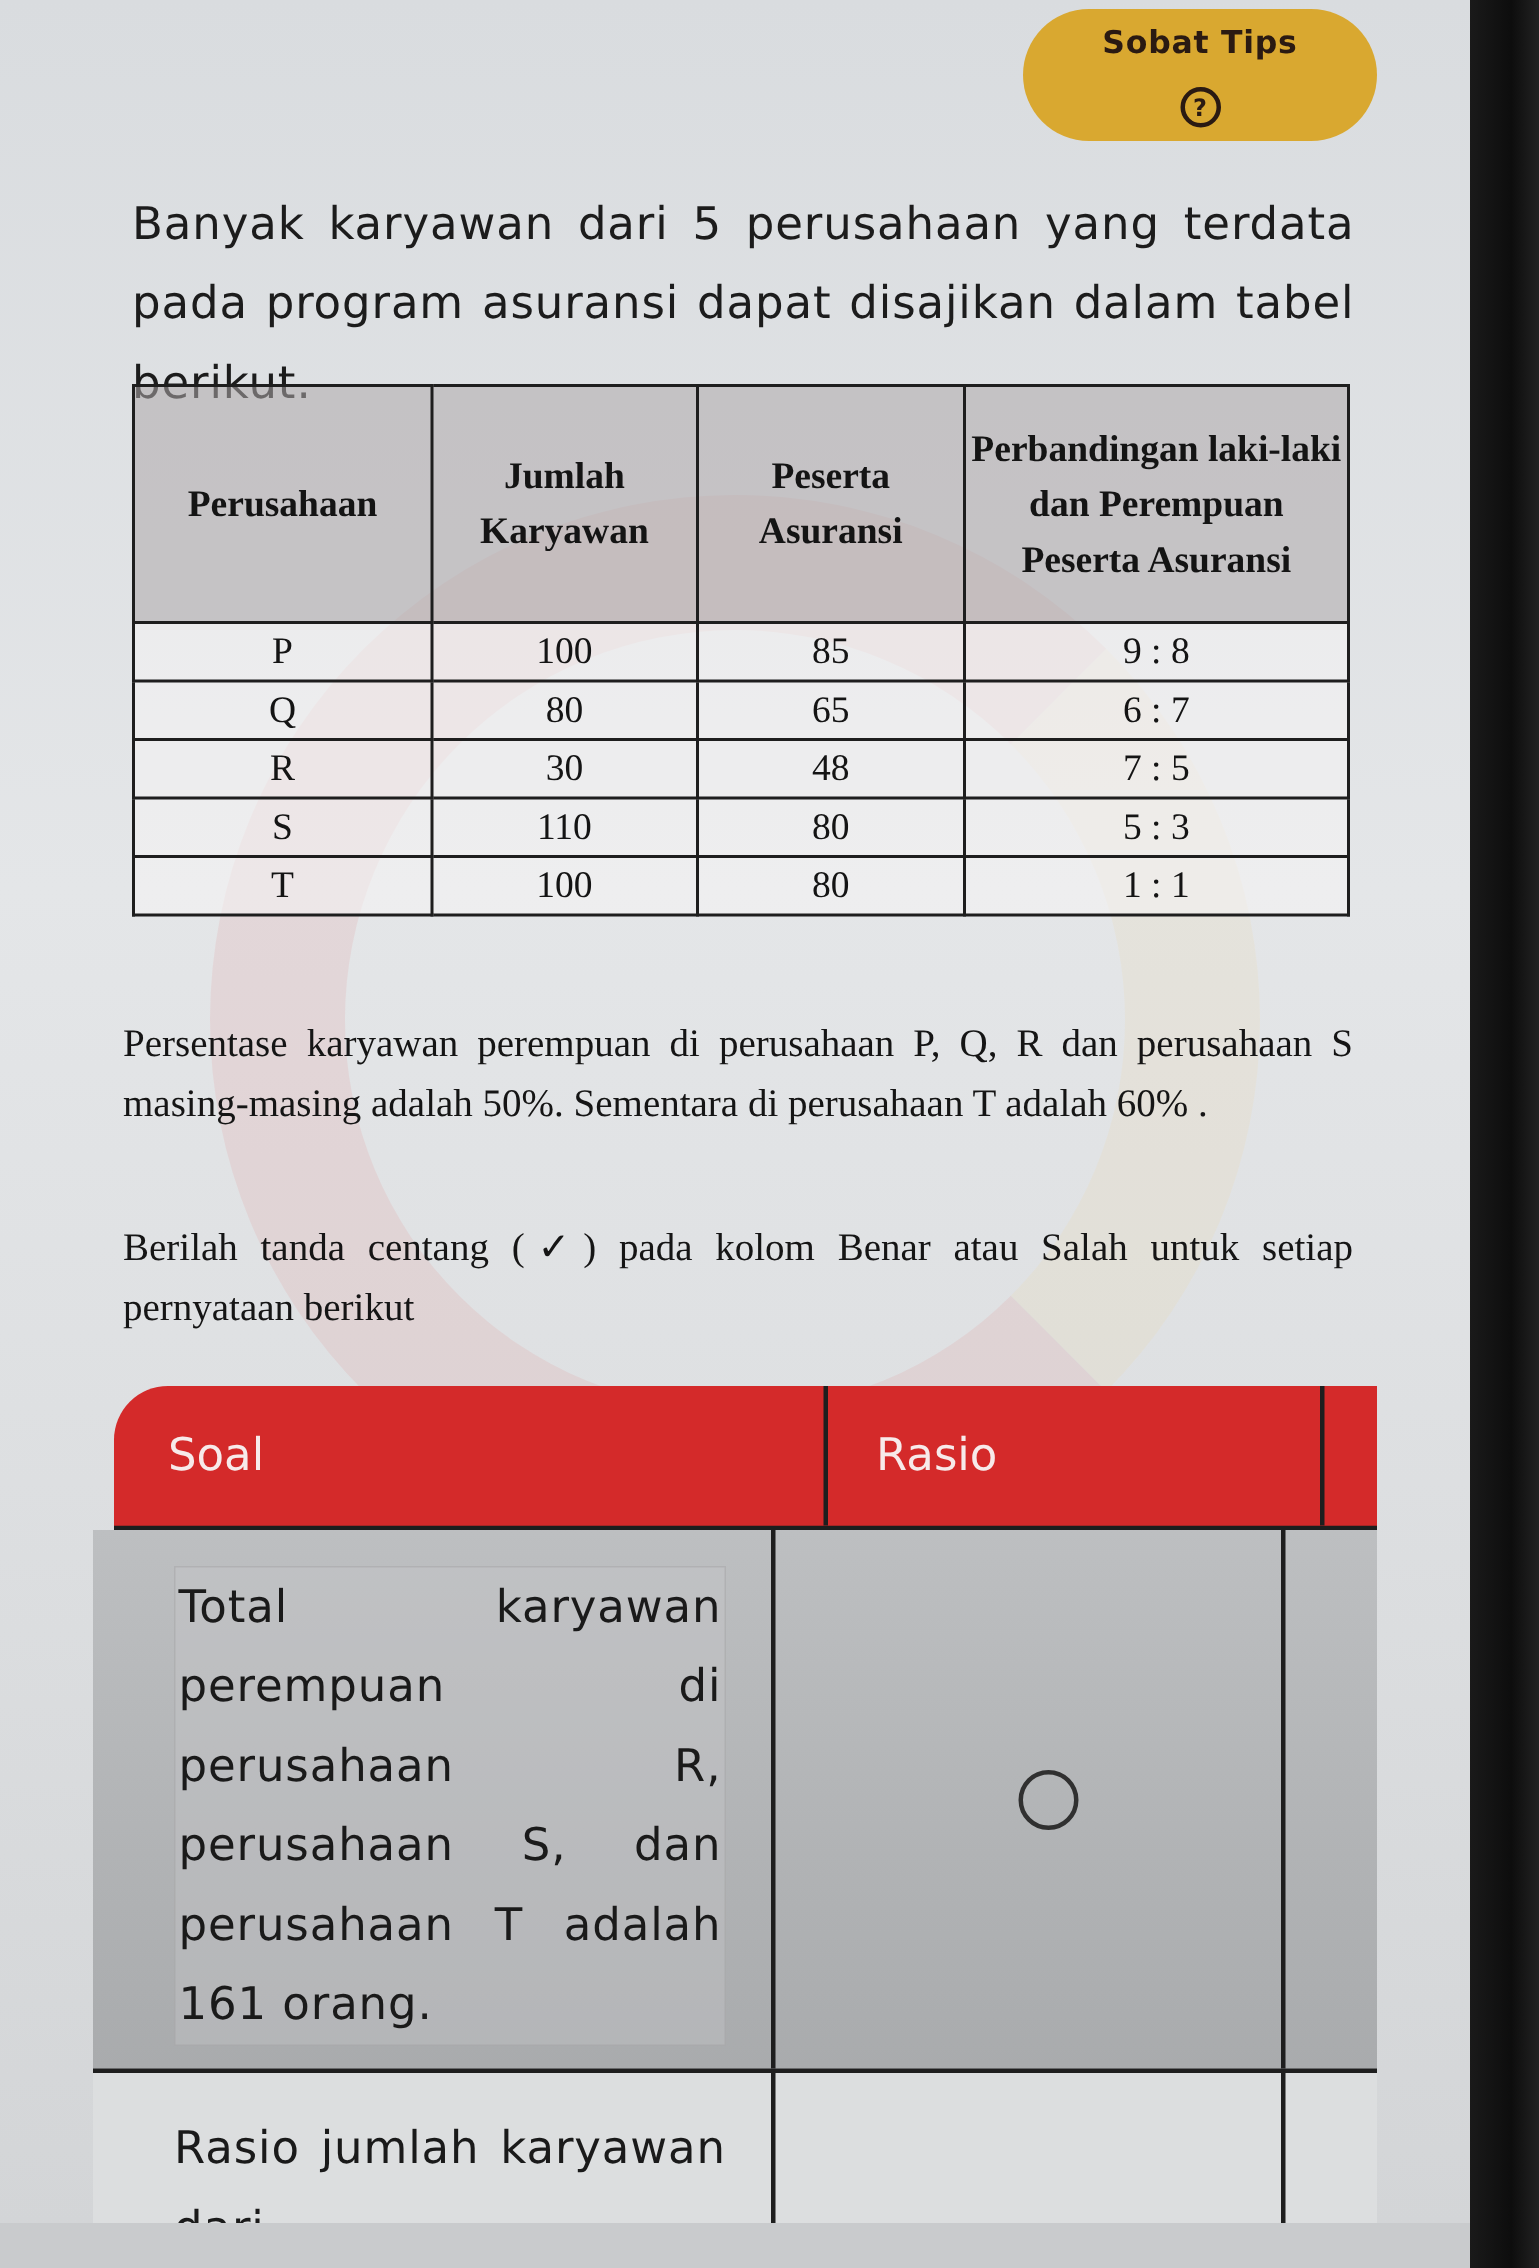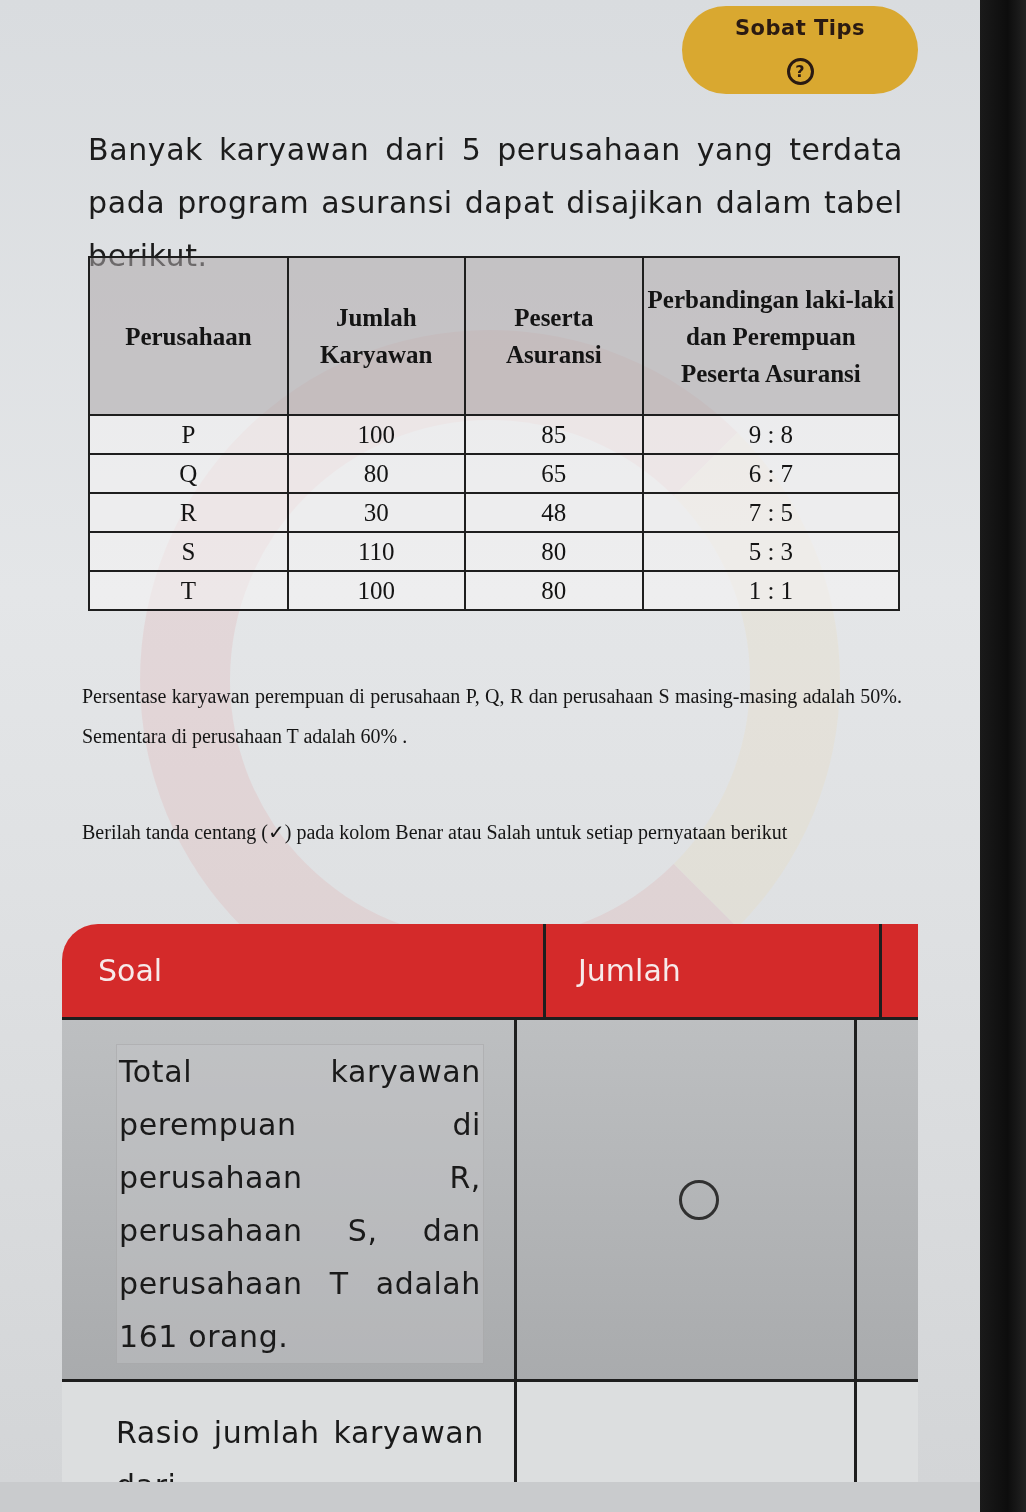--- a/index.html
+++ b/index.html
@@ -52,29 +52,29 @@
     font-family: "Liberation Serif", serif; color: #141414;
   }
   table.data th, table.data td { border: 2px solid #1e1e1e; text-align: center; }
   table.data th {
     background: rgba(175, 170, 172, 0.55); font-weight: bold; font-size: 25px; line-height: 37px;
     height: 158px;
   }
   table.data td { font-size: 25px; height: 39px; background: rgba(245, 244, 244, 0.55); }
   .para {
     position: absolute; left: 82px; width: 820px;
-    font-family: "Liberation Serif", serif; font-size: 20px; line-height: 40px;
+    font-family: "Liberation Serif", serif; font-size: 26px; line-height: 40px;
     color: #151515; text-align: justify;
   }
   .quiz {
     position: absolute; left: 62px; top: 924px; width: 856px;
     border-collapse: collapse;
     font-family: "DejaVu Sans", sans-serif;
   }
-  .quiz-head { display: flex; height: 96px; background: #d42a2a; border-top-left-radius: 36px; border-bottom: 3px solid #1e1e1e; }
+  .quiz-head { display: flex; height: 96px; background: #d42a2a; border-top-left-radius: 36px; border-bottom: 3px solid #1e1e1e; margin-left: 14px; }
   .qh-cell { display: flex; align-items: center; color: #f7eaea; font-size: 30px; }
   .qh-soal { width: 484px; padding-left: 36px; border-right: 3px solid #1e1e1e; }
   .qh-benar { width: 336px; padding-left: 32px; border-right: 3px solid #1e1e1e; }
   .qh-salah { width: 36px; }
   .quiz-row { display: flex; border-bottom: 3px solid #1e1e1e; gap: 28px; }
   .qr-soal { width: 484px; border-right: 3px solid #1e1e1e; padding: 24px 30px 24px 54px; }
   .qr-benar { width: 336px; border-right: 3px solid #1e1e1e; display: flex; align-items: center; justify-content: center; }
   .qr-salah { width: 36px; }
   .row1 { background: linear-gradient(180deg, #bdbfc1 0%, #a9abad 100%); height: 362px; }
   .row2 { background: #dcdedf; height: 160px; border-bottom: none; }
@@ -142,21 +142,21 @@
       </tr>
     </tbody>
   </table>
 
   <p class="para" style="top:676px">Persentase karyawan perempuan di perusahaan P, Q, R dan perusahaan S masing-masing  adalah 50%.  Sementara di perusahaan T adalah 60% .</p>
   <p class="para" style="top:812px">Berilah tanda centang (✓) pada kolom Benar atau Salah untuk setiap pernyataan berikut</p>
 
   <div class="quiz">
     <div class="quiz-head">
       <div class="qh-cell qh-soal">Soal</div>
-      <div class="qh-cell qh-benar">Jumlah</div>
+      <div class="qh-cell qh-benar">Rasio</div>
       <div class="qh-cell qh-salah"></div>
     </div>
     <div class="quiz-row row1">
       <div class="qr-soal">
         <p class="stmt stmt-box">Total karyawan perempuan di perusahaan R, perusahaan S, dan perusahaan T adalah 161 orang.</p>
       </div>
       <div class="qr-benar">
         <div class="radio"></div>
       </div>
       <div class="qr-salah"></div>

